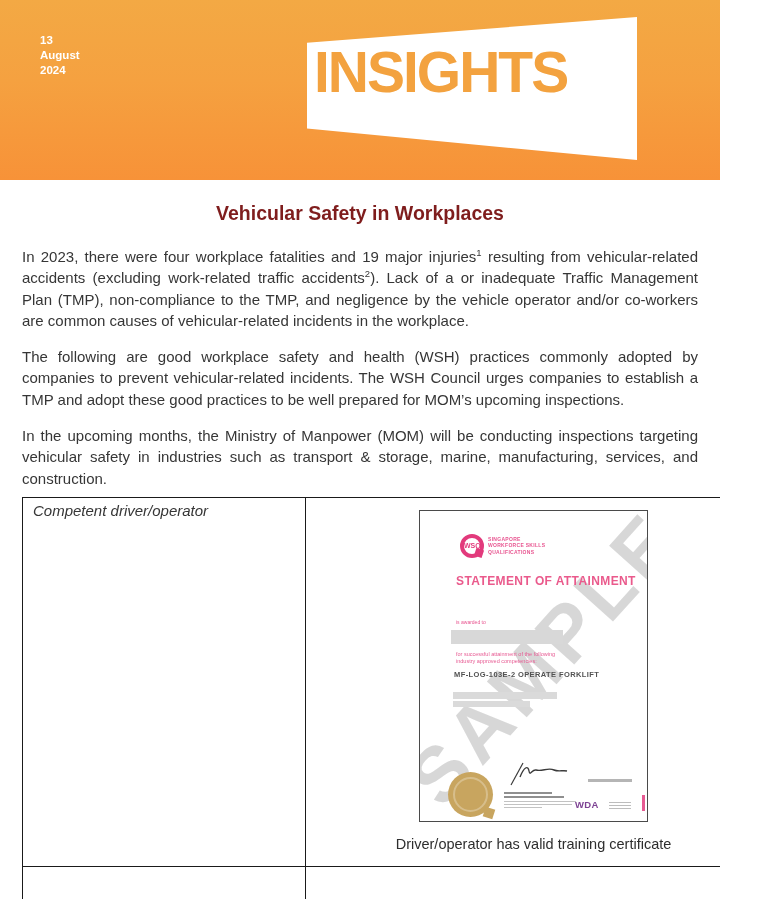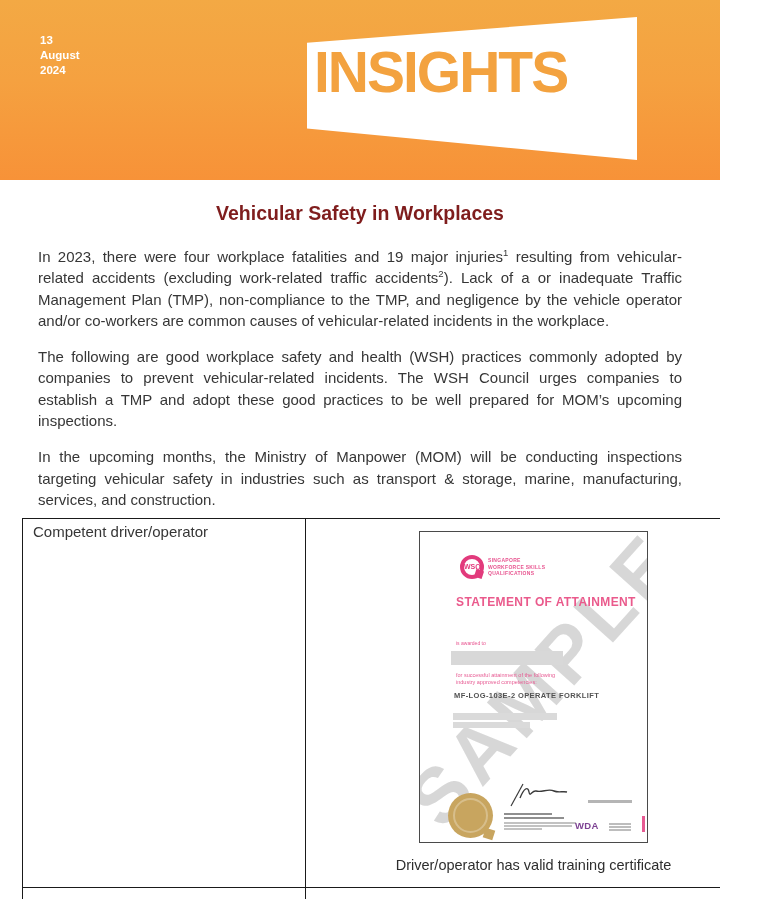--- a/index.html
+++ b/index.html
@@ -18,29 +18,29 @@
     font-size:57px;letter-spacing:-2px;line-height:62px;}
   .banner{position:absolute;left:307px;top:17px;width:330px;height:143px;background:#ffffff;
     clip-path:polygon(0 18%,100% 0,100% 100%,0 78%);overflow:hidden;}
   .insights{position:absolute;left:7px;top:24px;color:#f3a23f;font-weight:bold;
     font-size:57px;letter-spacing:-2px;line-height:62px;white-space:nowrap;}
 
   
   .content{padding:0 22px;}
   .title{margin:20px 0 0;text-align:center;font-size:19.5px;line-height:26px;
     font-weight:bold;color:#7f1d1d;}
-  .para{margin:15px 16px 0;font-size:15px;line-height:21.3px;text-align:justify;color:#363636;}
+  .para{margin:15px 0 0;font-size:15px;line-height:21.3px;text-align:justify;color:#363636;}
   .para.first{margin-top:20px;}
   .para sup{font-size:9.5px;line-height:0;}
 
   
   .practices{margin-top:8px;width:740px;border-collapse:collapse;table-layout:fixed;}
   .practices td{border:1.5px solid #1a1a1a;}
   .thead{padding:4px 10px;font-size:15.5px;font-weight:bold;color:#ef8e35;line-height:20px;}
-  .cell-left{width:262px;vertical-align:top;padding:4px 10px;font-size:15px;color:#363636;}
+  .cell-left{width:262px;vertical-align:top;padding:4px 10px;font-size:15px;color:#363636;font-style:italic;}
   .cell-right{vertical-align:top;text-align:center;padding:12px 8px;}
   .next-row td{height:40px;}
 
   
   .certificate{position:relative;width:227px;height:310px;margin:0 auto;background:#fff;
     border:1px solid #4a4a4a;overflow:hidden;text-align:left;}
   .sample{position:absolute;left:-52px;top:120px;width:330px;text-align:center;
     font-size:78px;font-weight:bold;color:#c9c9c9;opacity:.72;letter-spacing:6px;
     transform:rotate(-48deg);line-height:78px;z-index:0;}
   .cert-layer{position:absolute;inset:0;z-index:1;}

